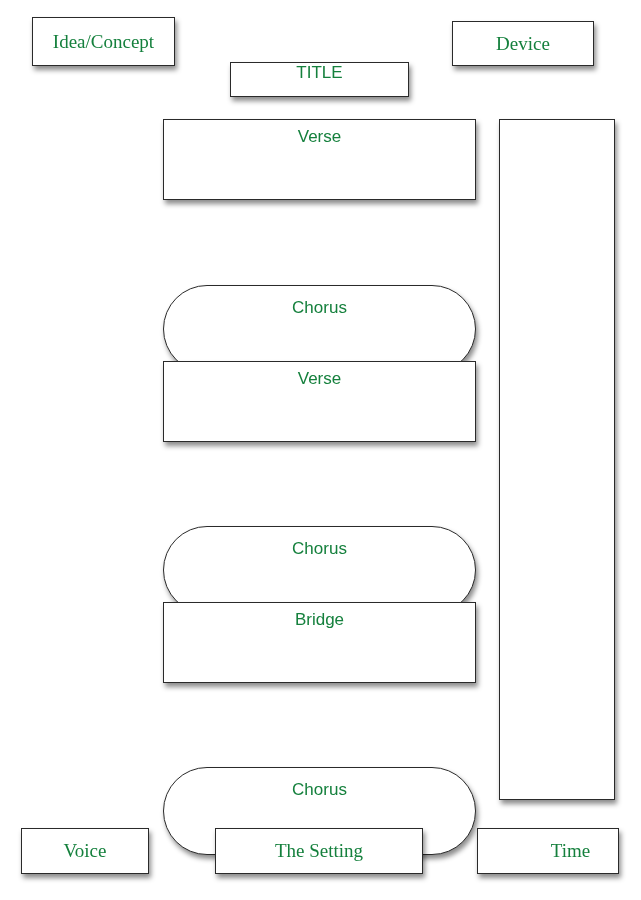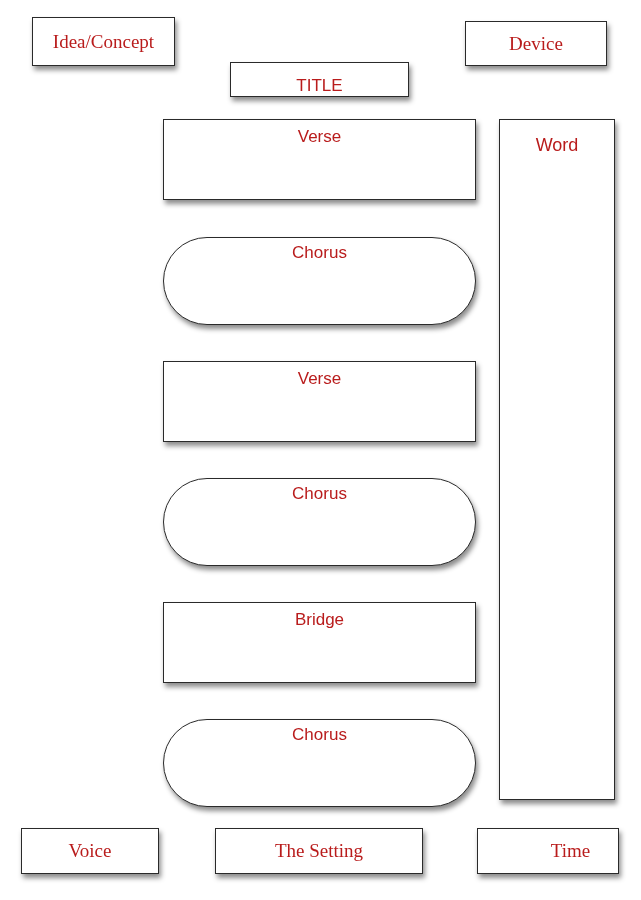--- a/index.html
+++ b/index.html
@@ -1,61 +1,60 @@
 <!DOCTYPE html>
 <html><head>
 <meta charset="utf-8">
 <style>
   html, body { margin: 0; padding: 0; }
   body { width: 641px; height: 900px; background: #ffffff; position: relative; overflow: hidden; }
   .box {
     position: absolute; box-sizing: border-box; background: #ffffff;
     border: 1.5px solid #2a2a2a;
     box-shadow: 2px 4px 5px rgba(0,0,0,0.45);
-    color: #b91c1c;
+    color: #15803d;
   }
   .serif { font-family: "Liberation Serif", "DejaVu Serif", serif; font-size: 19px; display: flex; align-items: center; justify-content: center; }
   .sans { font-family: "Liberation Sans", "DejaVu Sans", sans-serif; font-size: 17px; text-align: center; }
   .sec { padding-top: 7px; }
-  .pill { border-radius: 45px; padding-top: 5px; }
-  .title { font-family: "Liberation Sans", "DejaVu Sans", sans-serif; font-size: 17px; display: flex; align-items: flex-end; justify-content: center; }
+  .pill { border-radius: 45px; padding-top: 12px; margin-top: 48px; }
+  .title { font-family: "Liberation Sans", "DejaVu Sans", sans-serif; font-size: 17px; display: flex; align-items: flex-start; justify-content: center; }
   .wordlist { padding-top: 14px; line-height: 23px; font-size: 18px; }
 </style>
 </head>
 <body>
 
 <div class="box serif" style="left:32px;top:17px;width:143px;height:49px;">
     <span>Idea/Concept</span>
   </div>
 
-<div class="box serif" style="left:465px;top:21px;width:142px;height:45px;text-align:right;">
+<div class="box serif" style="left:452px;top:21px;width:142px;height:45px;text-align:right;">
     <span>Device</span>
   </div>
 
 <div class="box title" style="left:230px;top:62px;width:179px;height:35px;">
     <span>TITLE</span>
   </div>
 
 <div class="box sans sec" style="left:163px;top:119px;width:313px;height:81px;"><span>Verse</span></div>
 
 <div class="box sans pill" style="left:163px;top:237px;width:313px;height:88px;"><span>Chorus</span></div>
 
 <div class="box sans sec" style="left:163px;top:361px;width:313px;height:81px;"><span>Verse</span></div>
 
 <div class="box sans pill" style="left:163px;top:478px;width:313px;height:88px;"><span>Chorus</span></div>
 
 <div class="box sans sec" style="left:163px;top:602px;width:313px;height:81px;"><span>Bridge</span></div>
 
 <div class="box sans pill" style="left:163px;top:719px;width:313px;height:88px;"><span>Chorus</span></div>
 
 <div class="box sans wordlist" style="left:499px;top:119px;width:116px;height:681px;">
-  <div>Word</div>
 </div>
 
-<div class="box serif" style="left:21px;top:828px;width:138px;height:46px;">
+<div class="box serif" style="left:21px;top:828px;width:128px;height:46px;">
     <span>Voice</span>
   </div>
 
 <div class="box serif" style="left:215px;top:828px;width:208px;height:46px;">
     <span>The Setting</span>
   </div>
 
 <div class="box serif" style="left:477px;top:828px;width:142px;height:46px;padding-left:45px;">
     <span>Time</span>
   </div>

